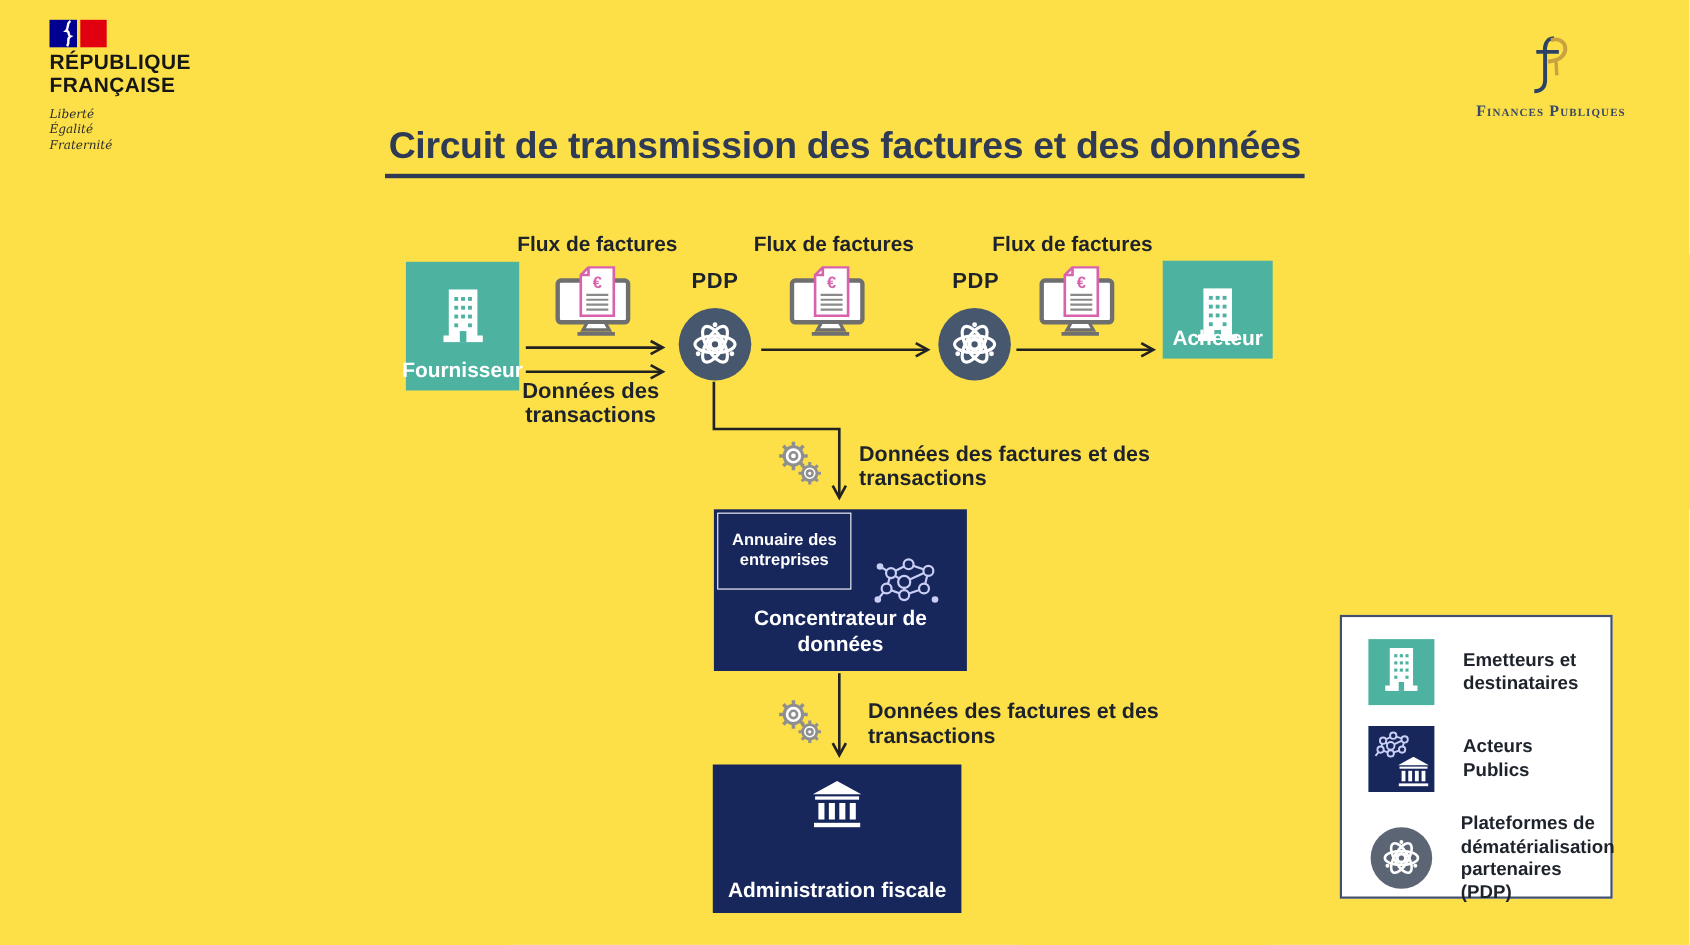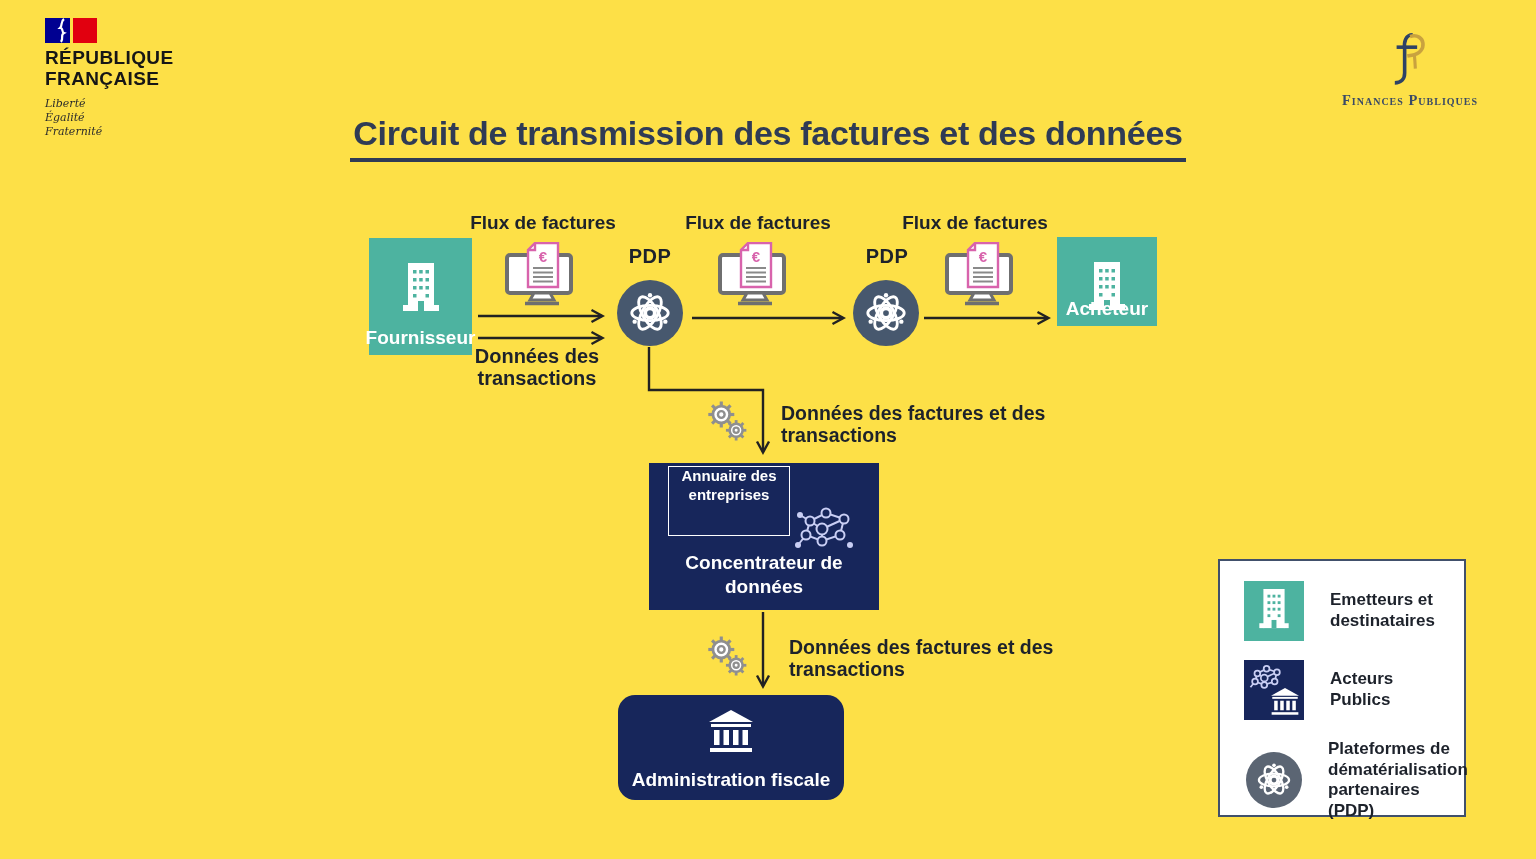--- a/index.html
+++ b/index.html
@@ -32,24 +32,24 @@
 
   
   .entity{position:absolute; background:var(--teal); display:flex; flex-direction:column; align-items:center; justify-content:flex-start;}
   .entity .elabel{position:absolute; bottom:6px; left:50%; transform:translateX(-50%); white-space:nowrap; color:#fff; font-weight:bold; font-size:19px;}
   .fournisseur{left:369px; top:238px; width:103px; height:117px;}
   .acheteur{left:1057px; top:237px; width:100px; height:89px;}
   .entity svg{margin-top:25px;}
 
   .navybox{position:absolute; background:var(--navy); color:#fff;}
   .concentrateur{left:649px; top:463px; width:230px; height:147px;}
-  .annuaire{position:absolute; left:3px; top:3px; width:122px; height:70px; border:1.5px solid #fff; display:flex; flex-direction:column; justify-content:flex-start; text-align:center; font-weight:bold; font-size:15px; line-height:1.25;margin-left:16px;}
+  .annuaire{position:absolute; left:3px; top:3px; width:122px; height:70px; border:1.5px solid #fff; display:flex; flex-direction:column; justify-content:center; text-align:center; font-weight:bold; font-size:15px; line-height:1.25;}
   .conc-label{position:absolute; left:0; right:0; top:88px; text-align:center; font-weight:bold; font-size:19px; line-height:1.25;}
   .net-icon-pos{position:absolute; left:143px; top:42px;}
-  .administration{left:618px; top:695px; width:226px; height:105px;border-radius:17px;}
+  .administration{left:648px; top:695px; width:226px; height:135px;}
   .bank-pos{position:absolute; left:50%; top:15px; transform:translateX(-50%);}
   .admin-label{position:absolute; left:0; right:0; bottom:9px; text-align:center; font-weight:bold; font-size:19px;}
 
   
   .pdp-circle{position:absolute; width:66px; height:66px; border-radius:50%; background:var(--slate); display:flex; align-items:center; justify-content:center;}
   .pdp1{left:617px; top:280px;}
   .pdp2{left:853px; top:280px;}
   .pdp-label{position:absolute; top:245px; transform:translateX(-50%); font-weight:bold; font-size:20px; letter-spacing:.5px;}
   .pdp-label.l1{left:650px;}
   .pdp-label.l2{left:887px;}

